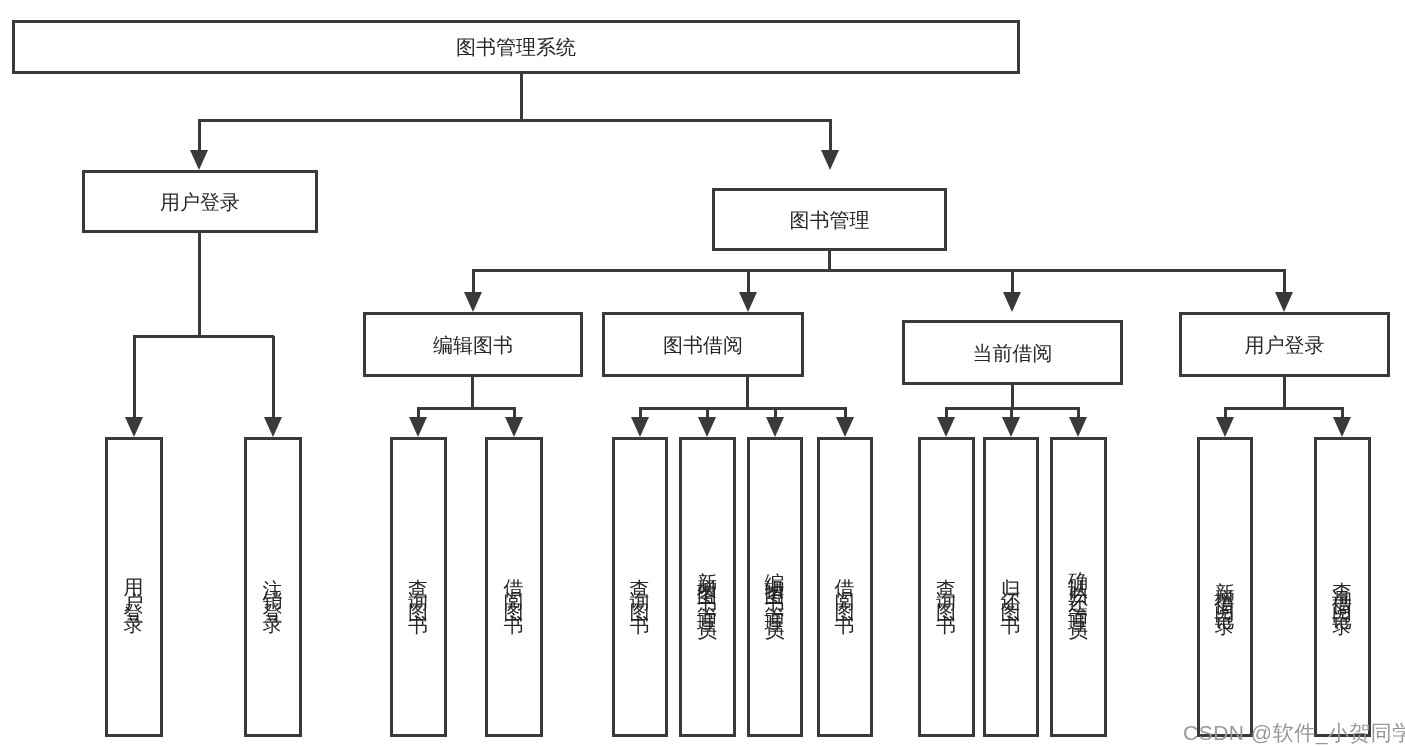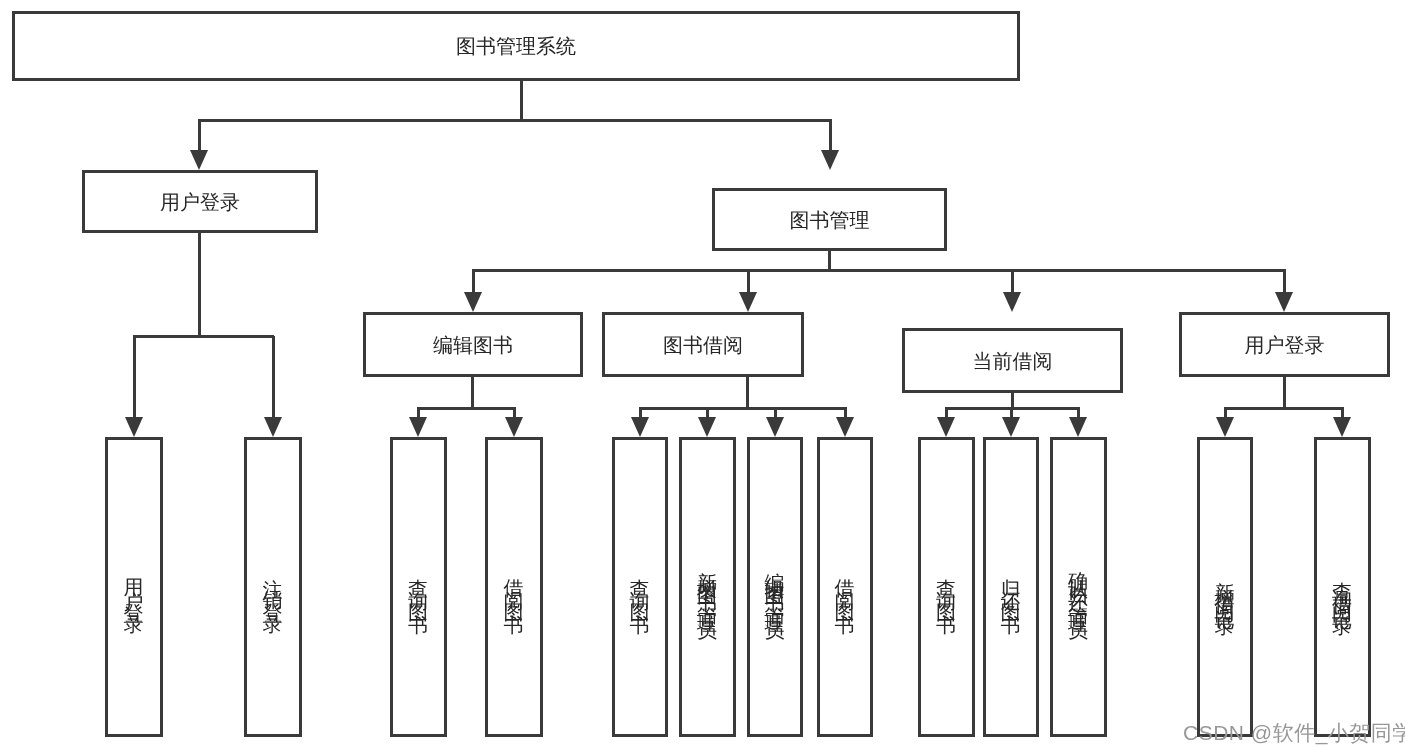--- a/index.html
+++ b/index.html
@@ -81,38 +81,38 @@
       <div class="seg" style="left: 1076.5px; top: 407px; width: 3px; height: 12px;"></div>
       <div class="arrowhead" style="left: 1069px; top: 417px;"></div>
       <div class="seg" style="left: 1283px; top: 377px; width: 3px; height: 31px;"></div>
       <div class="seg" style="left: 1224px; top: 407px; width: 119px; height: 3px;"></div>
       <div class="seg" style="left: 1223.5px; top: 407px; width: 3px; height: 12px;"></div>
       <div class="arrowhead" style="left: 1216px; top: 417px;"></div>
       <div class="seg" style="left: 1340.5px; top: 407px; width: 3px; height: 12px;"></div>
       <div class="arrowhead" style="left: 1333px; top: 417px;"></div>
     </div>
 
-  <div class="box" style="left:12px;top:11px;width:1008px;height:70px">
+  <div class="box" style="left:12px;top:20px;width:1008px;height:54px">
     <span class="lbl">图书管理系统</span>
   </div>
 
   <div class="box" style="left:82px;top:170px;width:236px;height:63px">
     <span class="lbl">用户登录</span>
   </div>
   <div class="box" style="left:712px;top:188px;width:235px;height:63px">
     <span class="lbl">图书管理</span>
   </div>
 
   <div class="box" style="left:363px;top:312px;width:220px;height:65px">
     <span class="lbl">编辑图书</span>
   </div>
   <div class="box" style="left:602px;top:312px;width:202px;height:65px">
     <span class="lbl">图书借阅</span>
   </div>
-  <div class="box" style="left:902px;top:328px;width:221px;height:65px">
+  <div class="box" style="left:902px;top:320px;width:221px;height:65px">
     <span class="lbl">当前借阅</span>
   </div>
   <div class="box" style="left:1179px;top:312px;width:211px;height:65px">
     <span class="lbl">用户登录</span>
   </div>
 
   <div class="box v" style="left:105px;top:437px;width:58px;height:300px">
     <span class="lbl">用户登录</span>
   </div>
   <div class="box v" style="left:244px;top:437px;width:58px;height:300px">

